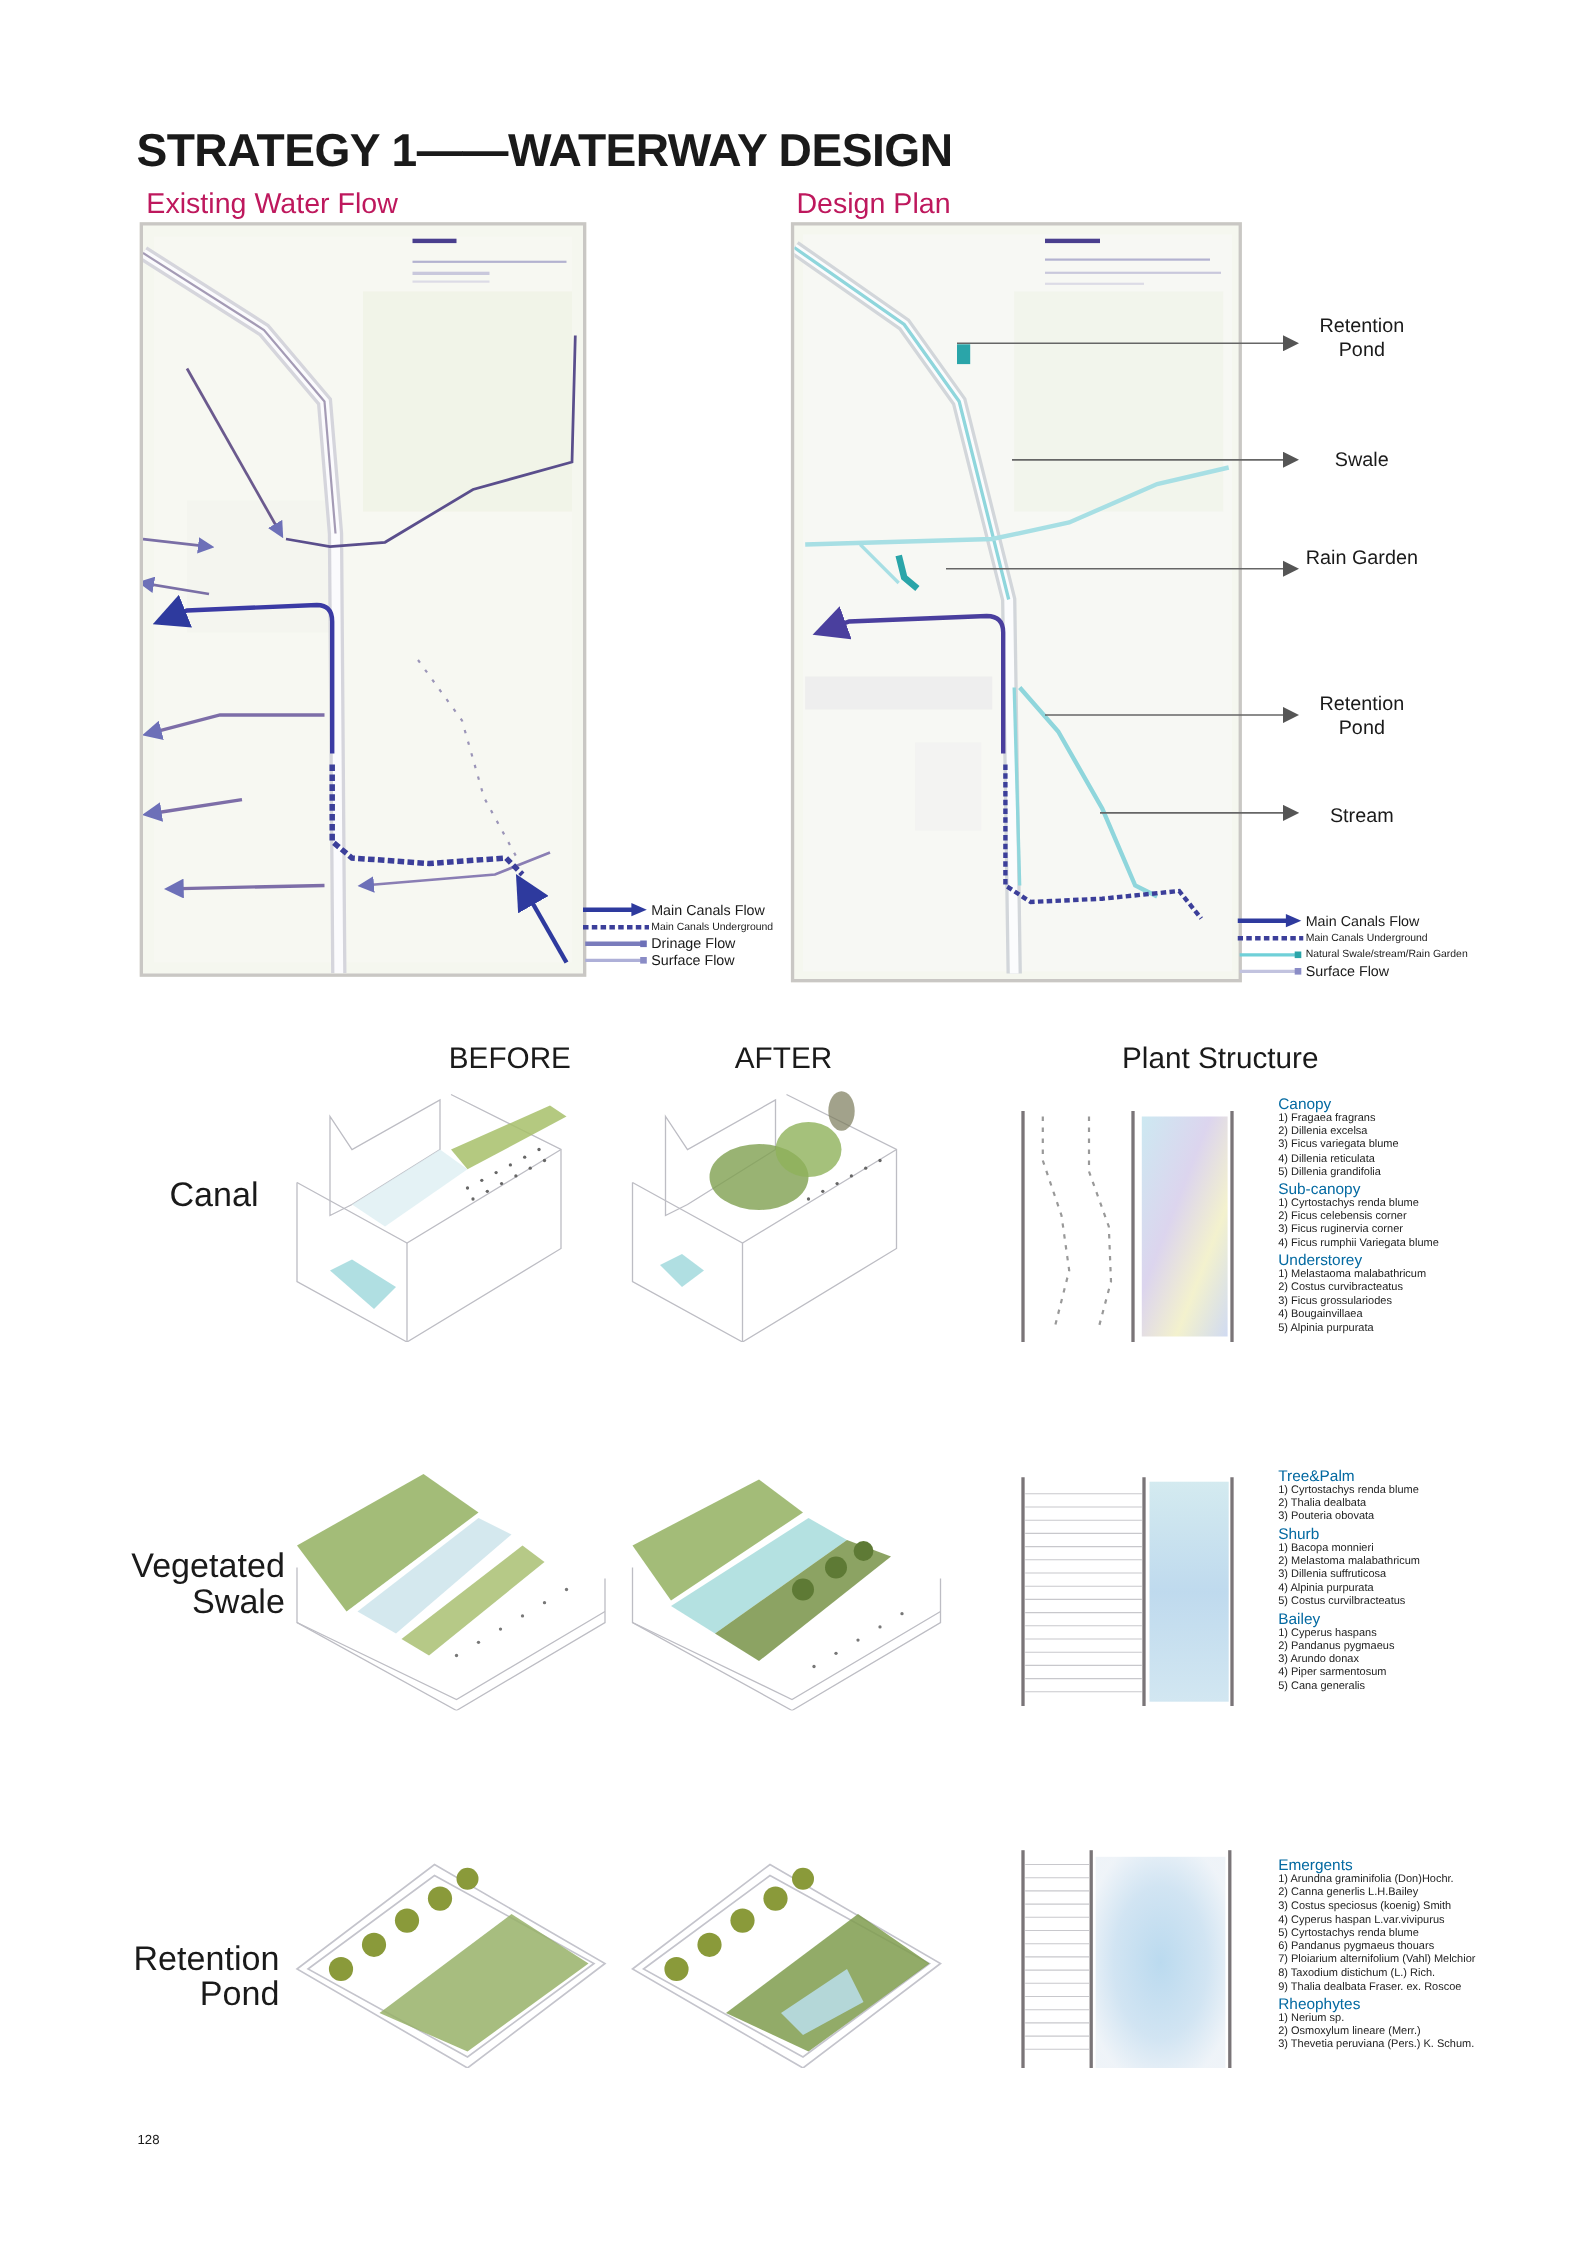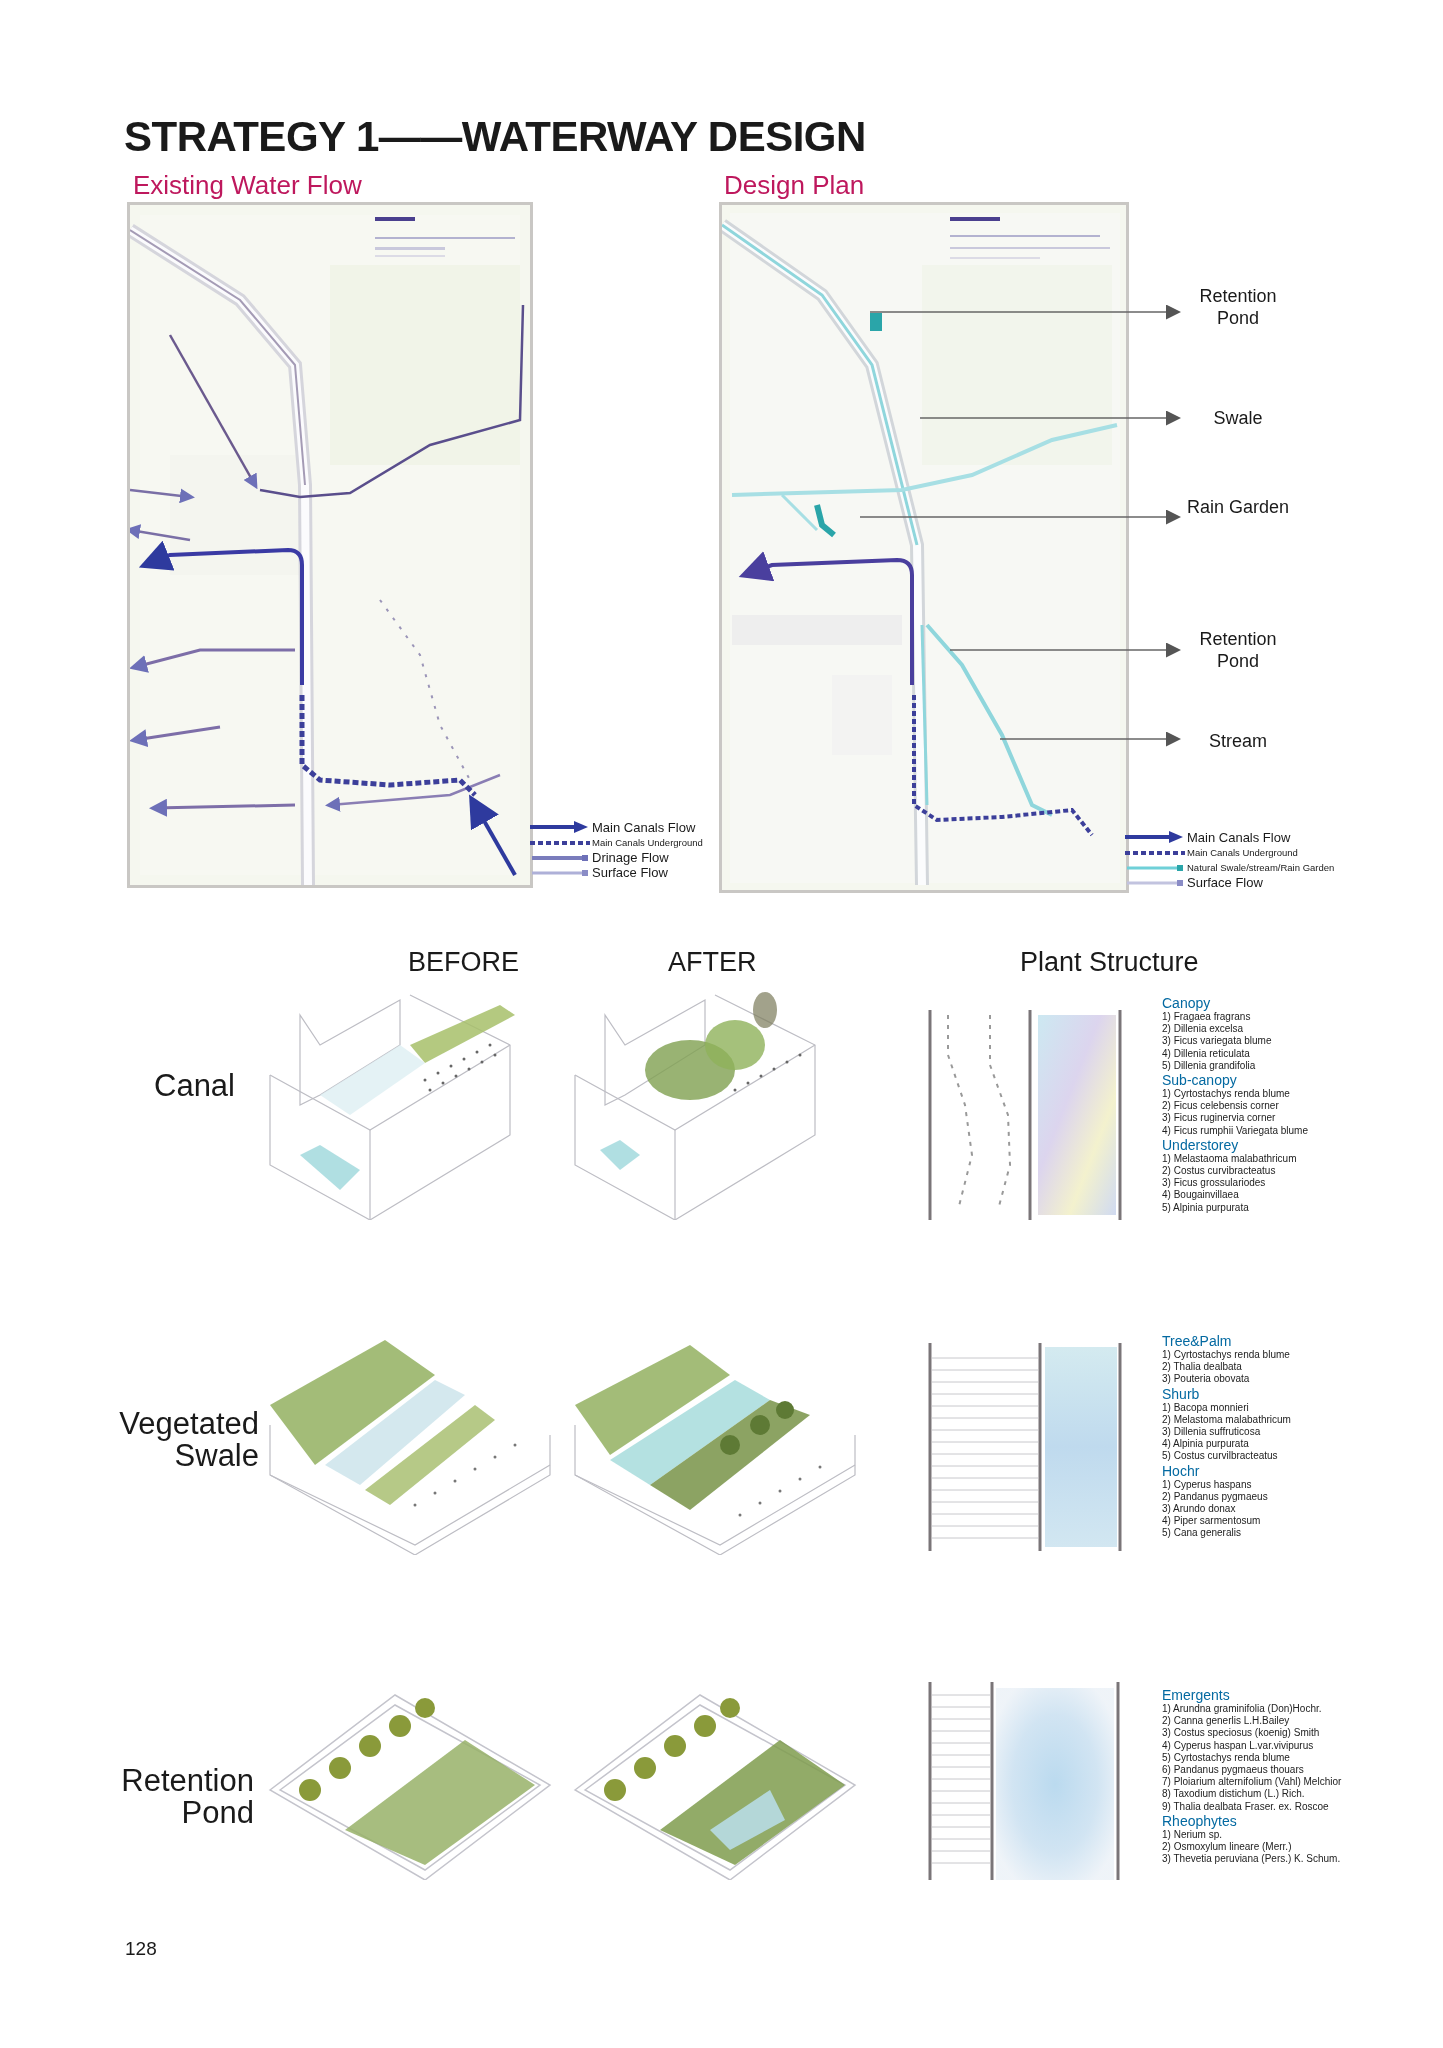--- a/index.html
+++ b/index.html
@@ -14,21 +14,21 @@
   .legend .sw{width:60px;height:15px;margin-right:2px;position:relative;}
   .legend .small{font-size:9.5px;}
   .callout{position:absolute;font-size:18px;line-height:22px;text-align:center;width:110px;}
   .colhead{position:absolute;font-size:27px;line-height:30px;}
   .rowlabel{position:absolute;font-size:31px;line-height:32px;text-align:right;width:140px;}
   .iso{position:absolute;}
   .plant{position:absolute;}
   .plist{position:absolute;font-size:10px;line-height:12.2px;color:#222;}
   .plist .cat{font-size:14px;line-height:15px;margin-top:1px;color:#0369a1;}
   .plist .item{white-space:nowrap;}
-  .pagenum{left:125px;top:1938px;font-size:19px;}
+  .pagenum{left:125px;top:1938px;font-size:12px;}
 </style>
 </head>
 <body>
 
 <div class="abs title">STRATEGY 1——WATERWAY DESIGN</div>
 
 <div class="abs subhead" style="left:133px;top:170px;">Existing Water Flow</div>
 <div class="map" style="left:127px;top:202px;width:400px;height:680px;">
   <svg width="400" height="680" viewBox="0 0 400 680">
     <defs>
@@ -347,21 +347,21 @@
   <div class="cat">Tree&amp;Palm</div>
   <div class="item">1) Cyrtostachys renda blume</div>
   <div class="item">2) Thalia dealbata</div>
   <div class="item">3) Pouteria obovata</div>
   <div class="cat">Shurb</div>
   <div class="item">1) Bacopa monnieri</div>
   <div class="item">2) Melastoma malabathricum</div>
   <div class="item">3) Dillenia suffruticosa</div>
   <div class="item">4) Alpinia purpurata</div>
   <div class="item">5) Costus curvilbracteatus</div>
-  <div class="cat">Hochr</div>
+  <div class="cat">Bailey</div>
   <div class="item">1) Cyperus haspans</div>
   <div class="item">2) Pandanus pygmaeus</div>
   <div class="item">3) Arundo donax</div>
   <div class="item">4) Piper sarmentosum</div>
   <div class="item">5) Cana generalis</div>
 </div>
 
 <svg class="iso" style="left:265px;top:1690px;" width="290" height="190" viewBox="0 0 290 190">
   <g stroke="#c4c4cc" stroke-width="1.5" fill="none">
     <polygon points="5,100 130,5 285,95 160,190"></polygon>

